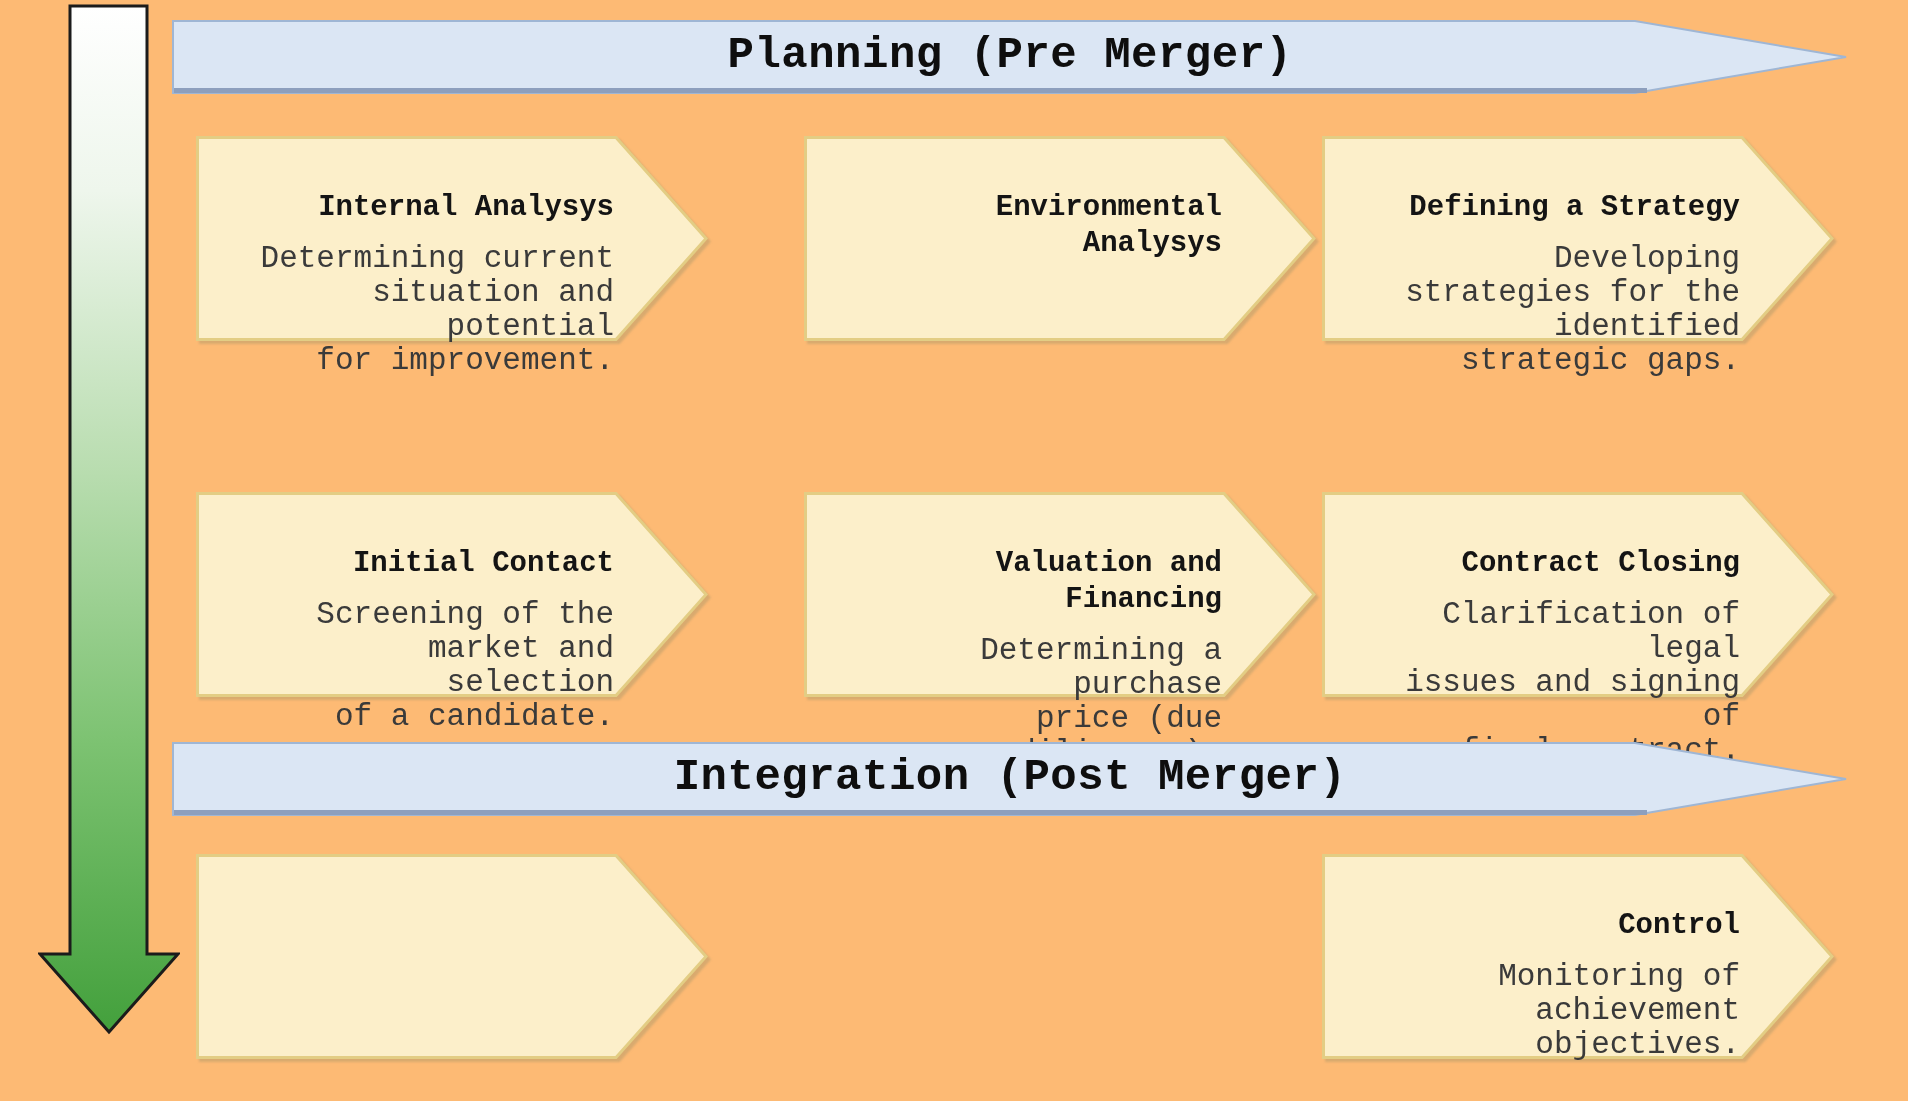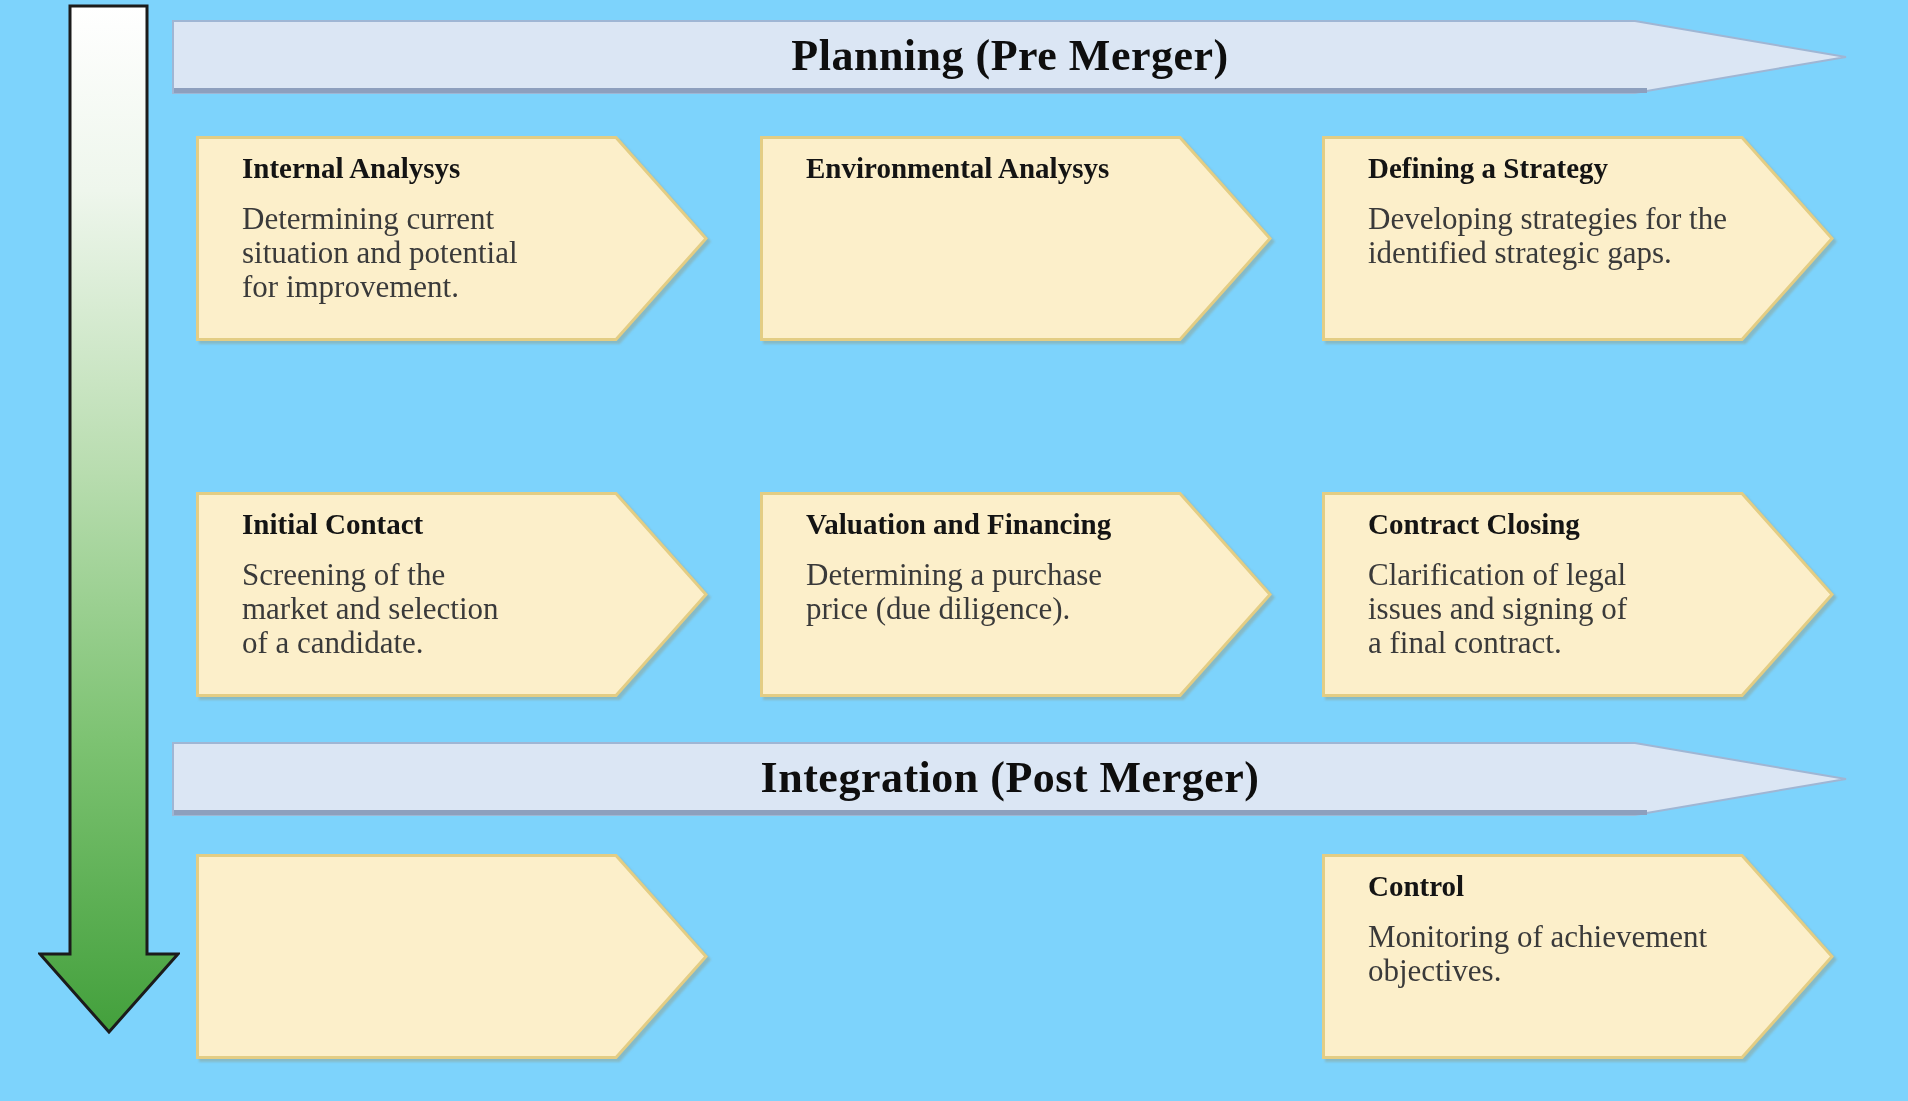--- a/index.html
+++ b/index.html
@@ -1,22 +1,23 @@
 <!DOCTYPE html>
 <html><head>
 <meta charset="utf-8">
 <style>
   html, body { margin: 0; padding: 0; background: #ffffff; }
   .stage {
     position: relative;
     width: 1908px;
     height: 1101px;
-    background: #7dd3fc;
-    font-family: Liberation Serif, serif;
+    background: #fdba74;
+    font-family: Liberation Mono, monospace;
     overflow: hidden;
+    text-align: right;
   }
   .flow-arrow {
     position: absolute;
     left: 38px;
     top: 4px;
   }
   .banner {
     position: absolute;
     left: 172px;
     width: 1676px;
@@ -46,20 +47,21 @@
   .step svg.shape {
     position: absolute;
     inset: 0;
     filter: drop-shadow(3px 3px 1px rgba(150, 140, 100, 0.35));
   }
   .step-content {
     position: absolute;
     inset: 0;
     padding: 14px 94px 0 46px;
     box-sizing: border-box;
+    margin-top: 40px;
   }
   .step-title {
     font-size: 29px;
     font-weight: bold;
     color: #141414;
     line-height: 36px;
   }
   .step-desc {
     margin-top: 16px;
     font-size: 31px;
@@ -67,21 +69,21 @@
     line-height: 34px;
     white-space: pre-line;
   }
   .banner-top1 { top: 19px; }
   .banner-top2 { top: 376px; }
   .banner-top3 { top: 741px; }
   .row1 { top: 136px; }
   .row2 { top: 492px; }
   .row3 { top: 854px; }
   .col1 { left: 196px; }
-  .col2 { left: 760px; }
+  .col2 { left: 804px; }
   .col3 { left: 1322px; }
 </style>
 </head>
 <body>
 
 <div class="stage">
 
   <svg class="flow-arrow" width="142" height="1032" viewBox="0 0 142 1032">
     <defs>
       <linearGradient id="greenGrad" x1="0" y1="0" x2="0" y2="1">

